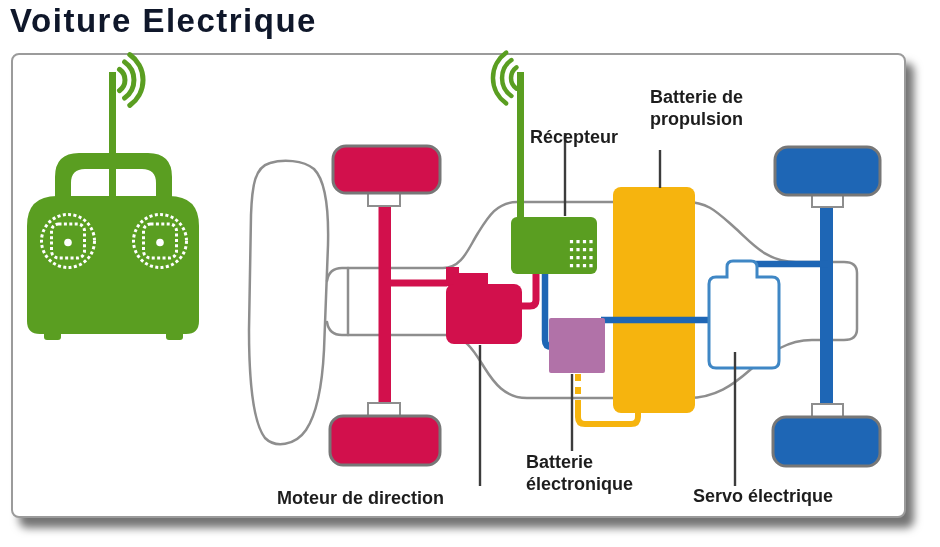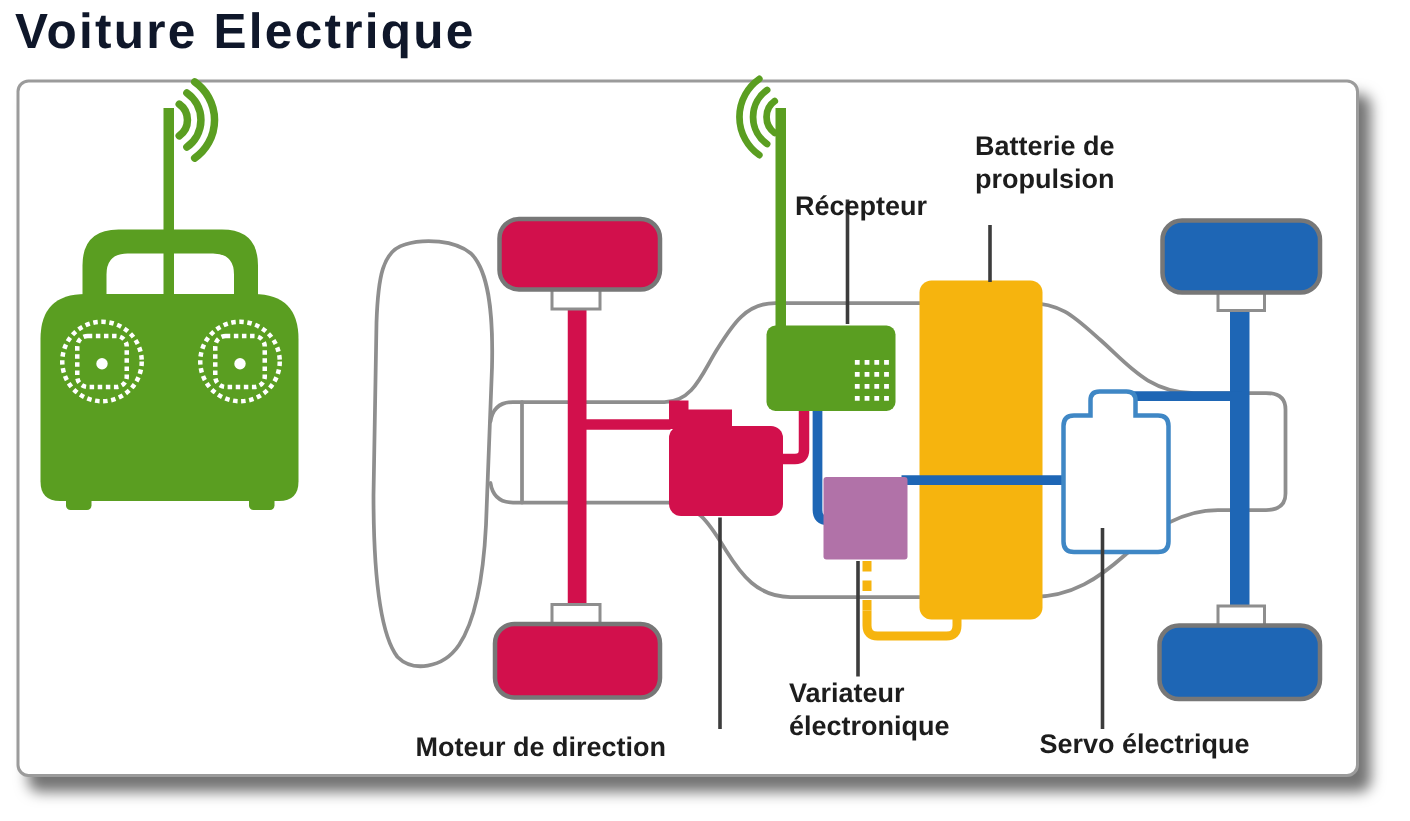--- a/index.html
+++ b/index.html
@@ -138,15 +138,15 @@
       <rect class="stick-square" x="143.5" y="224" width="33" height="34" rx="7"></rect>
       <circle cx="160" cy="242.5" r="3.8" fill="#ffffff"></circle>
     </g>
   </g>
 </svg>
 
 <div class="label lbl-receiver">Récepteur</div>
 <div class="label lbl-battery">Batterie de
 propulsion</div>
 <div class="label lbl-servo">Moteur de direction</div>
-<div class="label lbl-esc">Variateur
+<div class="label lbl-esc">Batterie
 électronique</div>
 <div class="label lbl-motor">Servo électrique</div>
 
 </body></html>

